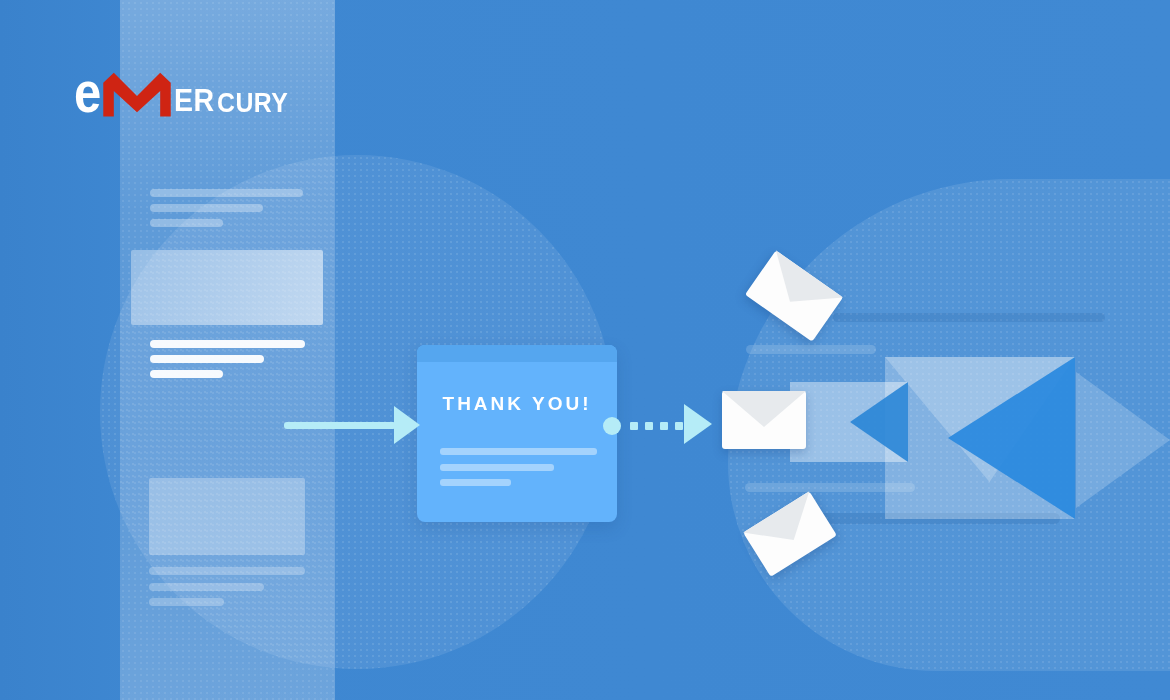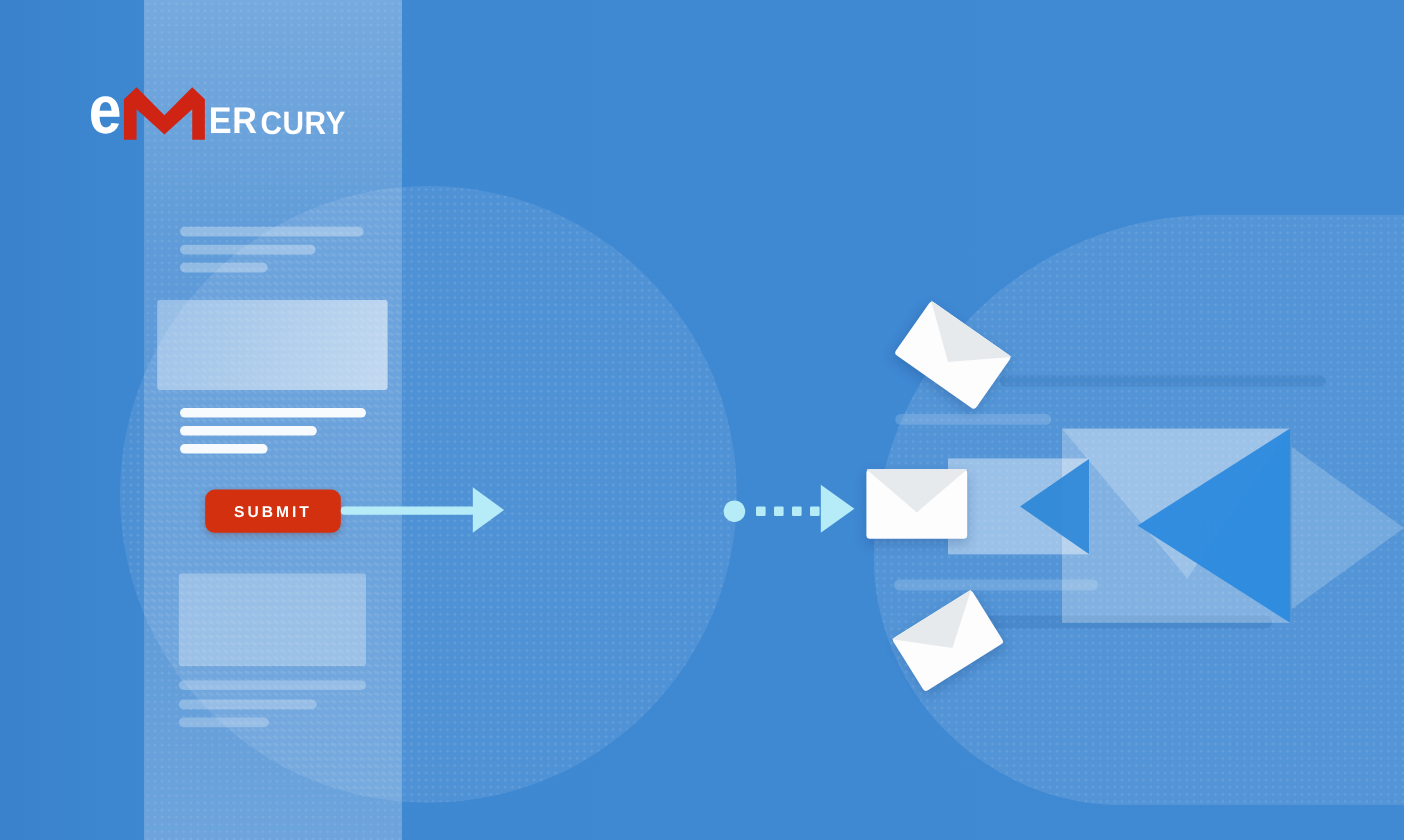--- a/index.html
+++ b/index.html
@@ -111,21 +111,20 @@
   <div class="bg-blob dotted"></div>
 
   <div class="panel"></div>
   <div class="ph-line ph-muted" style="left:150px;top:189px;width:153px;"></div>
   <div class="ph-line ph-muted" style="left:150px;top:204px;width:113px;"></div>
   <div class="ph-line ph-muted" style="left:150px;top:219px;width:73px;"></div>
   <div class="ph-img ph-img-1"></div>
   <div class="ph-line ph-white" style="left:150px;top:340px;width:155px;"></div>
   <div class="ph-line ph-white" style="left:150px;top:355px;width:114px;"></div>
   <div class="ph-line ph-white" style="left:150px;top:370px;width:73px;"></div>
-  <button class="submit-btn">SUBMIT</button>
   <div class="ph-img ph-img-2"></div>
   <div class="ph-line ph-dim" style="left:149px;top:567px;width:156px;"></div>
   <div class="ph-line ph-dim" style="left:149px;top:583px;width:115px;"></div>
   <div class="ph-line ph-dim" style="left:149px;top:598px;width:75px;"></div>
 
   <div class="logo">
     <span class="logo-e">e</span>
     <svg class="logo-m" viewBox="0 0 100 74">
       <polygon fill="#cf2413" points="2,18 17,4 50,37 83,4 98,18 98,66 83,66 83,30 50,60 17,30 17,66 2,66"></polygon>
     </svg>
@@ -148,20 +147,27 @@
   <div class="env env-top">
     <div class="flap"></div>
   </div>
   <div class="env env-mid">
     <div class="flap"></div>
   </div>
   <div class="env env-bot">
     <div class="flap"></div>
   </div>
 
+  <div class="card">
+    <div class="card-header"></div>
+    <div class="card-title">THANK YOU!</div>
+    <div class="card-line card-line-1"></div>
+    <div class="card-line card-line-2"></div>
+    <div class="card-line card-line-3"></div>
+  </div>
 
   <div class="arrow-line"></div>
   <div class="arrow-head-1"></div>
 
   <div class="dot-circle"></div>
   <div class="dot-sq dot-sq-1"></div>
   <div class="dot-sq dot-sq-2"></div>
   <div class="dot-sq dot-sq-3"></div>
   <div class="dot-sq dot-sq-4"></div>
   <div class="arrow-head-2"></div>

